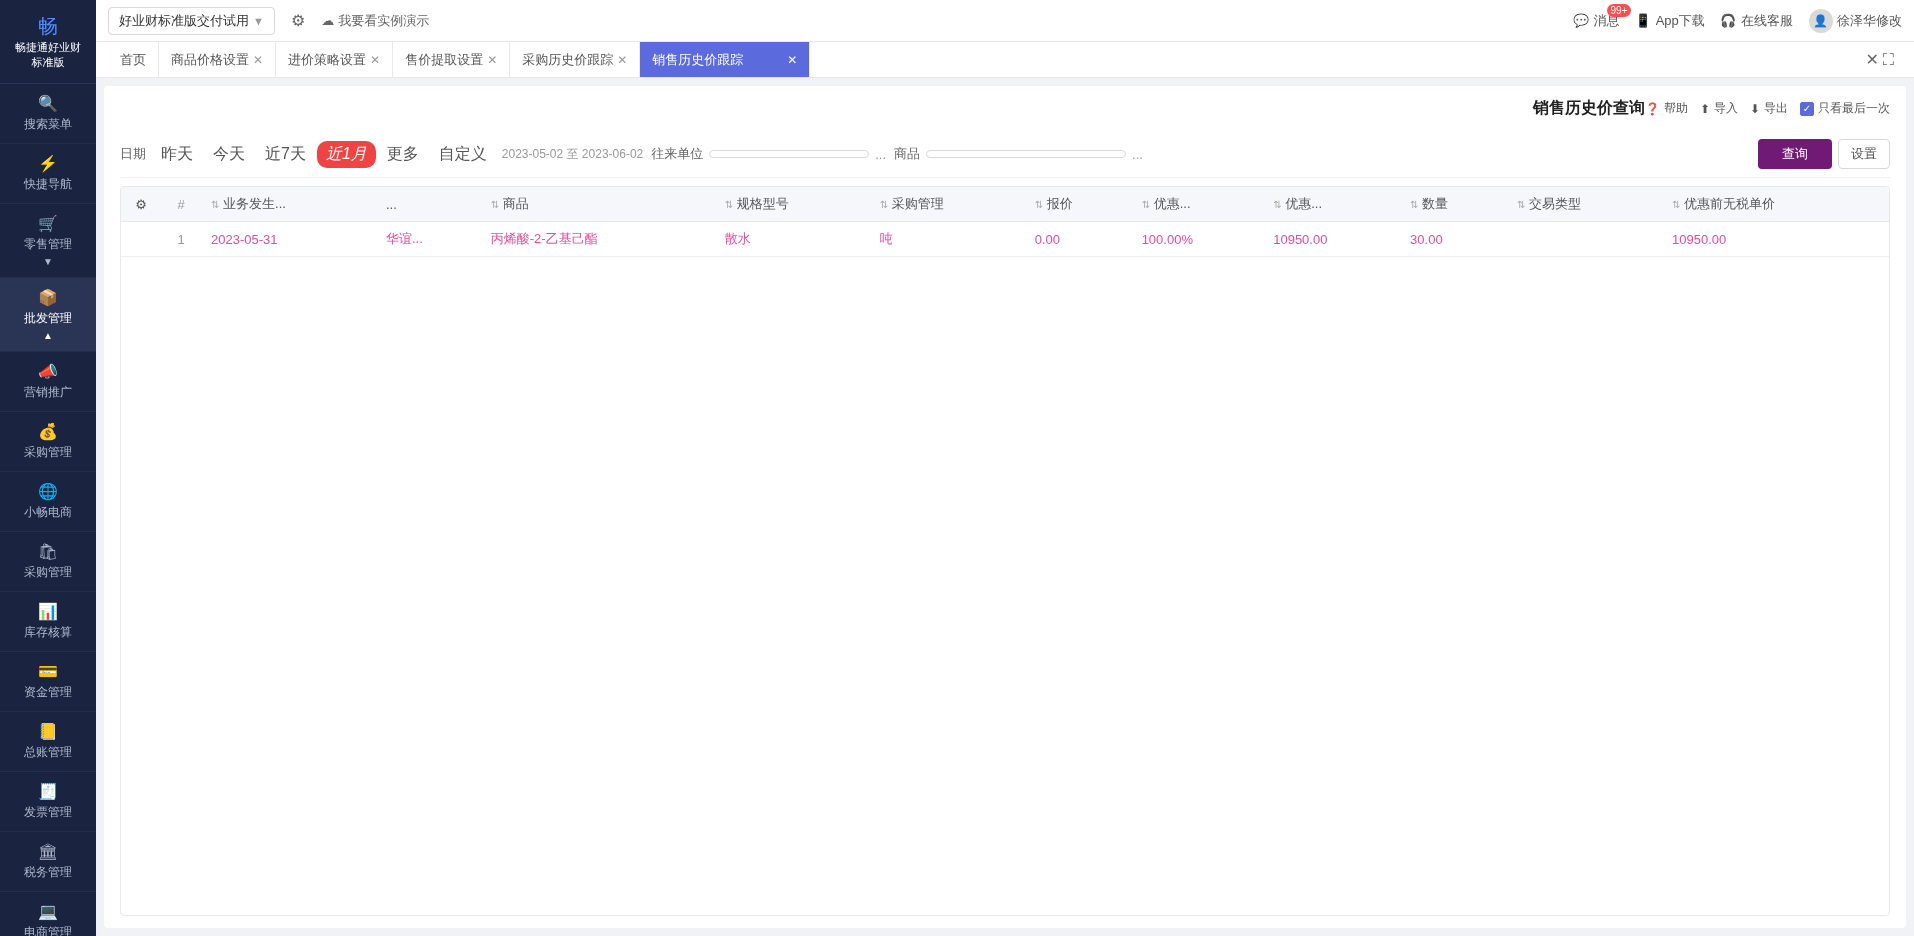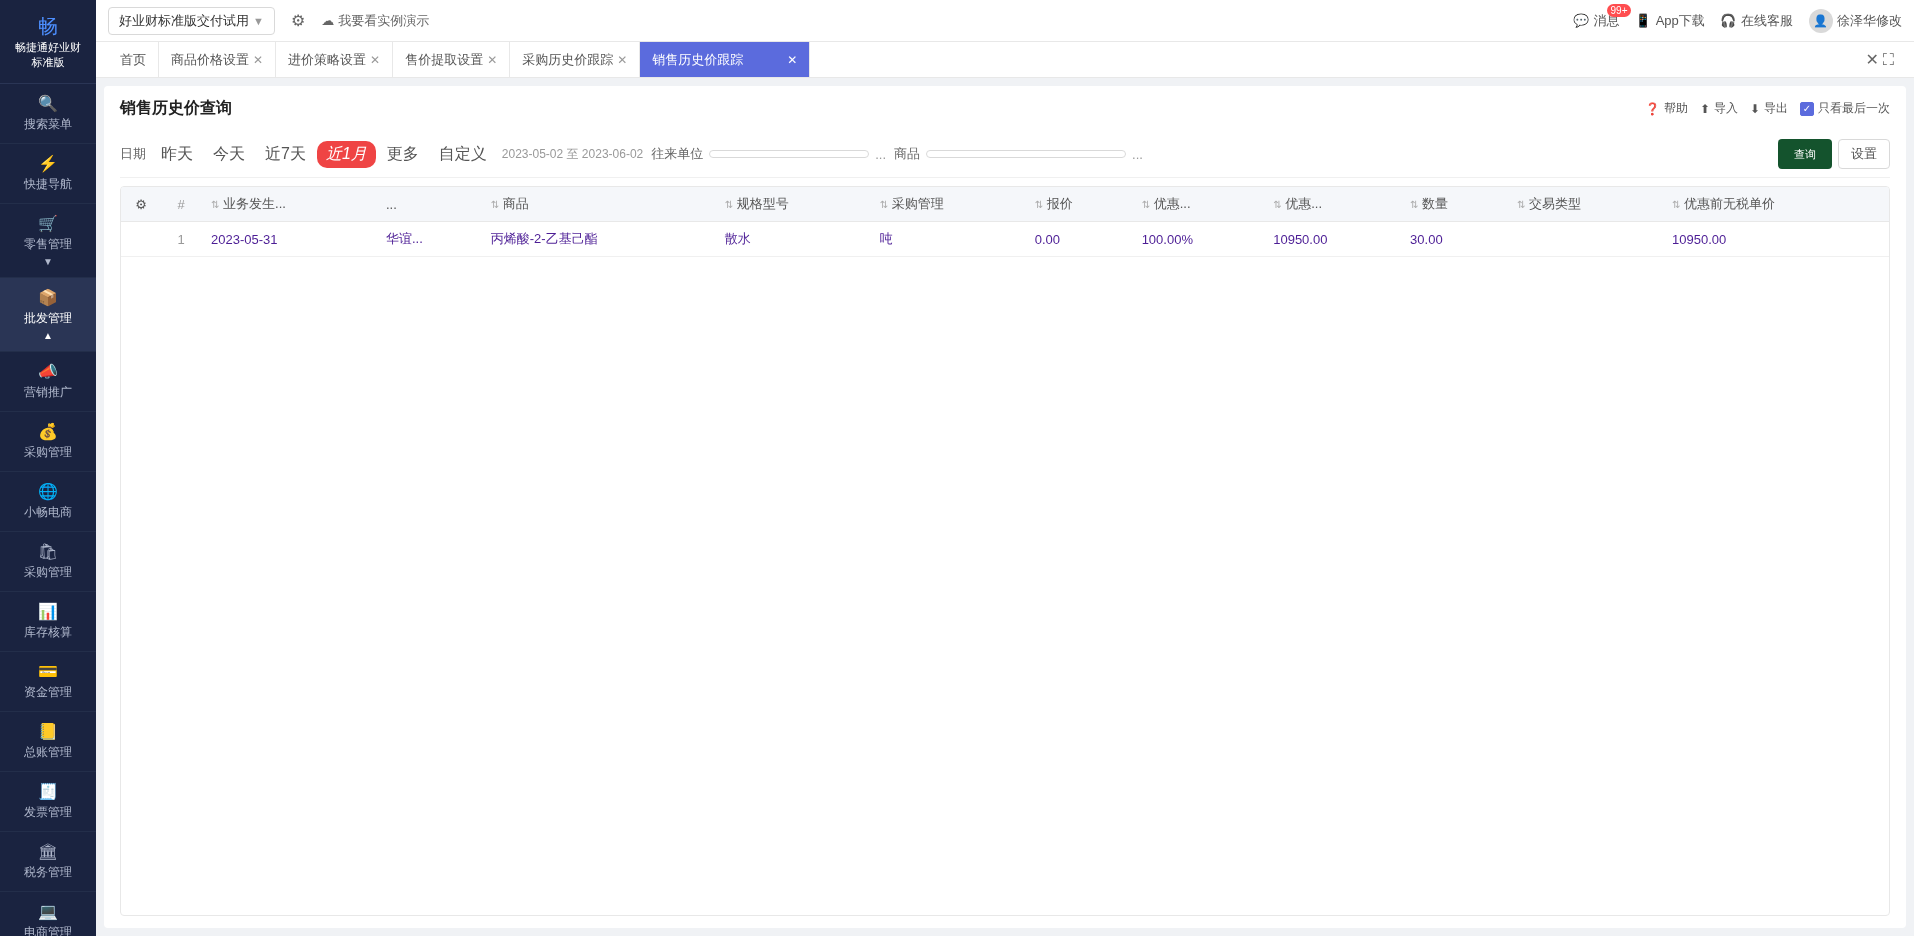--- a/index.html
+++ b/index.html
@@ -179,21 +179,21 @@
       padding: 12px 16px;
       overflow-y: auto;
       display: flex;
       flex-direction: column;
     }
 
     
     .page-header {
       display: flex;
       align-items: center;
-      justify-content: space-between;
+      justify-content: flex-end;
       margin-bottom: 12px;
     }
     .page-title { font-size: 16px; font-weight: bold; color: #222; }
     .page-actions { display: flex; align-items: center; gap: 12px; }
     .page-action-item {
       display: flex; align-items: center; gap: 4px;
       font-size: 12px; color: #555; cursor: pointer;
     }
     .page-action-checkbox {
       display: flex; align-items: center; gap: 4px;
@@ -256,27 +256,27 @@
       background: #fff;
     }
     .filter-input span { color: #aaa; font-size: 12px; }
     .filter-ellipsis { color: #999; cursor: pointer; font-size: 13px; }
     .filter-actions {
       margin-left: auto;
       display: flex;
       gap: 6px;
     }
     .btn-query {
-      background: #14532d;
+      background: #701a75;
       color: #fff;
       border: none;
       border-radius: 4px;
-      padding: 5px 16px;
-      cursor: pointer;
-      font-size: 11px;
+      padding: 5px 24px;
+      cursor: pointer;
+      font-size: 13px;
     }
     .btn-settings {
       background: #fff;
       color: #555;
       border: 1px solid #d9d9d9;
       border-radius: 4px;
       padding: 5px 12px;
       cursor: pointer;
       font-size: 13px;
     }
@@ -304,21 +304,21 @@
       border-bottom: 1px solid #e8e8e8;
       white-space: nowrap;
       position: relative;
     }
     thead th .sort-icon { color: #aaa; font-size: 10px; cursor: pointer; }
     tbody tr {
       border-bottom: 1px solid #f0f0f0;
     }
     tbody td {
       padding: 8px 10px;
-      color: #4c1d95;
+      color: #ec4899;
       white-space: nowrap;
     }
     .col-num { width: 40px; text-align: center; color: #999; }
     .col-gear { width: 40px; text-align: center; }
   </style>
 </head>
 <body>
 
 <div class="sidebar">
   <div class="sidebar-logo">

